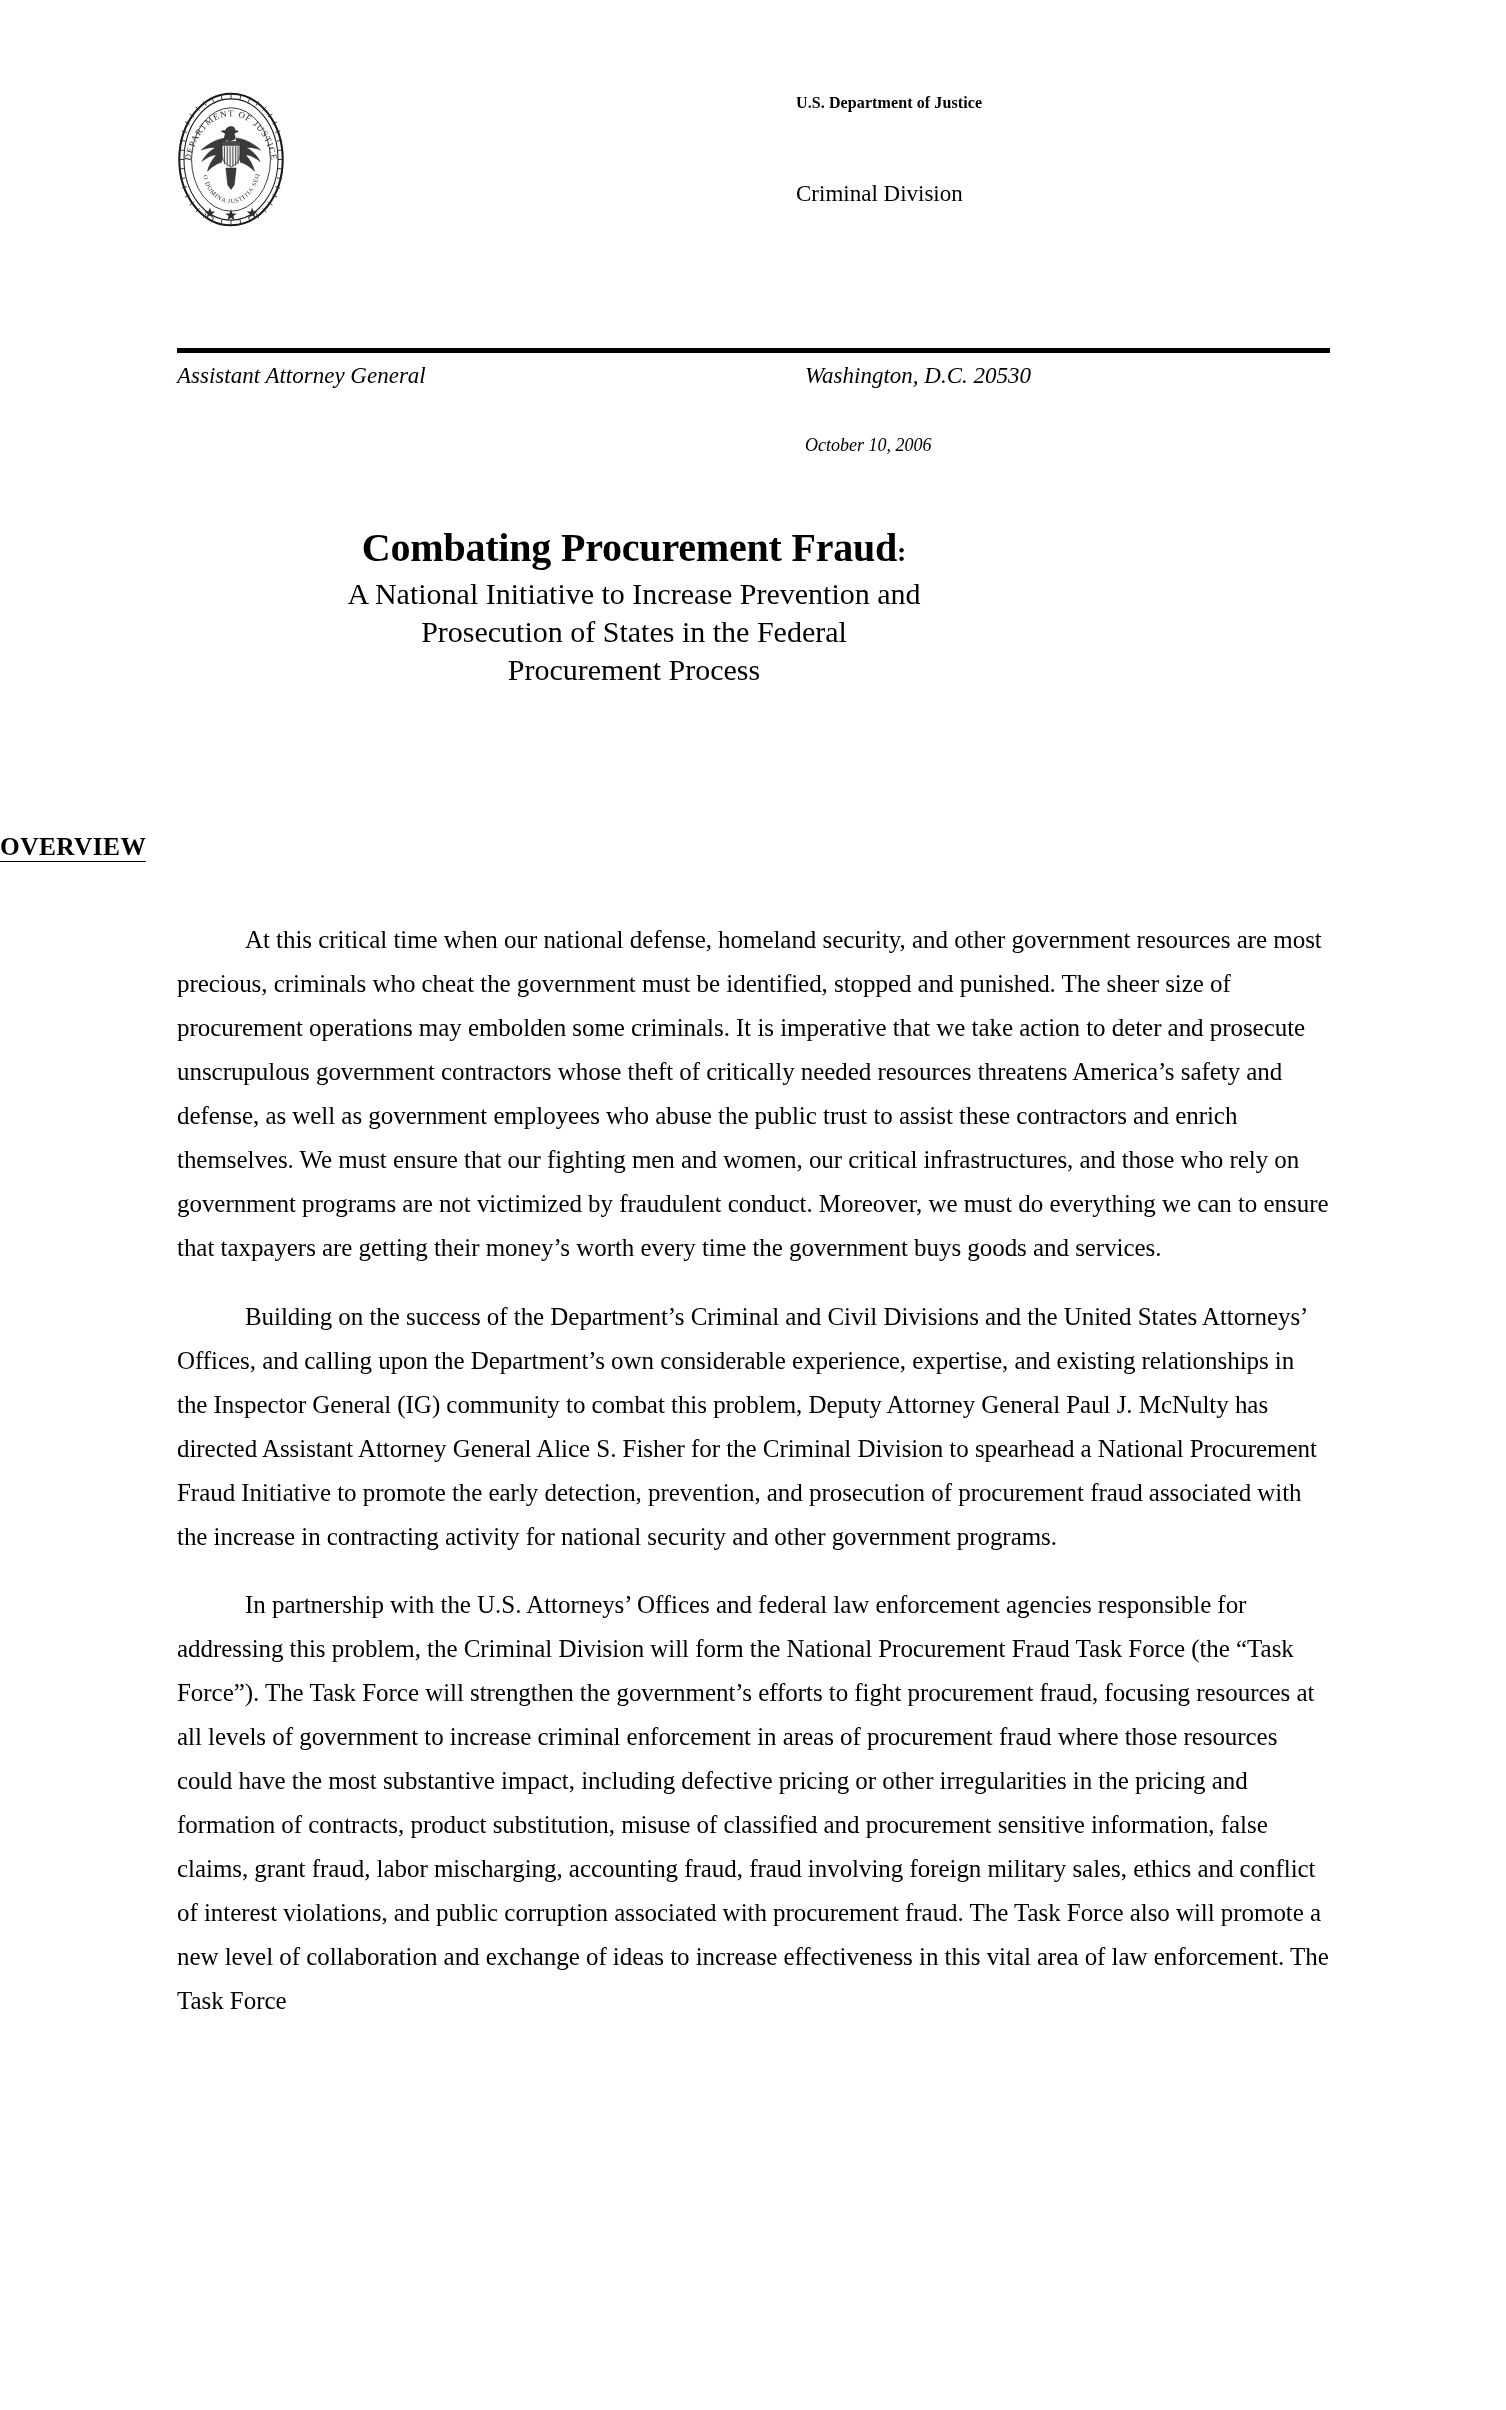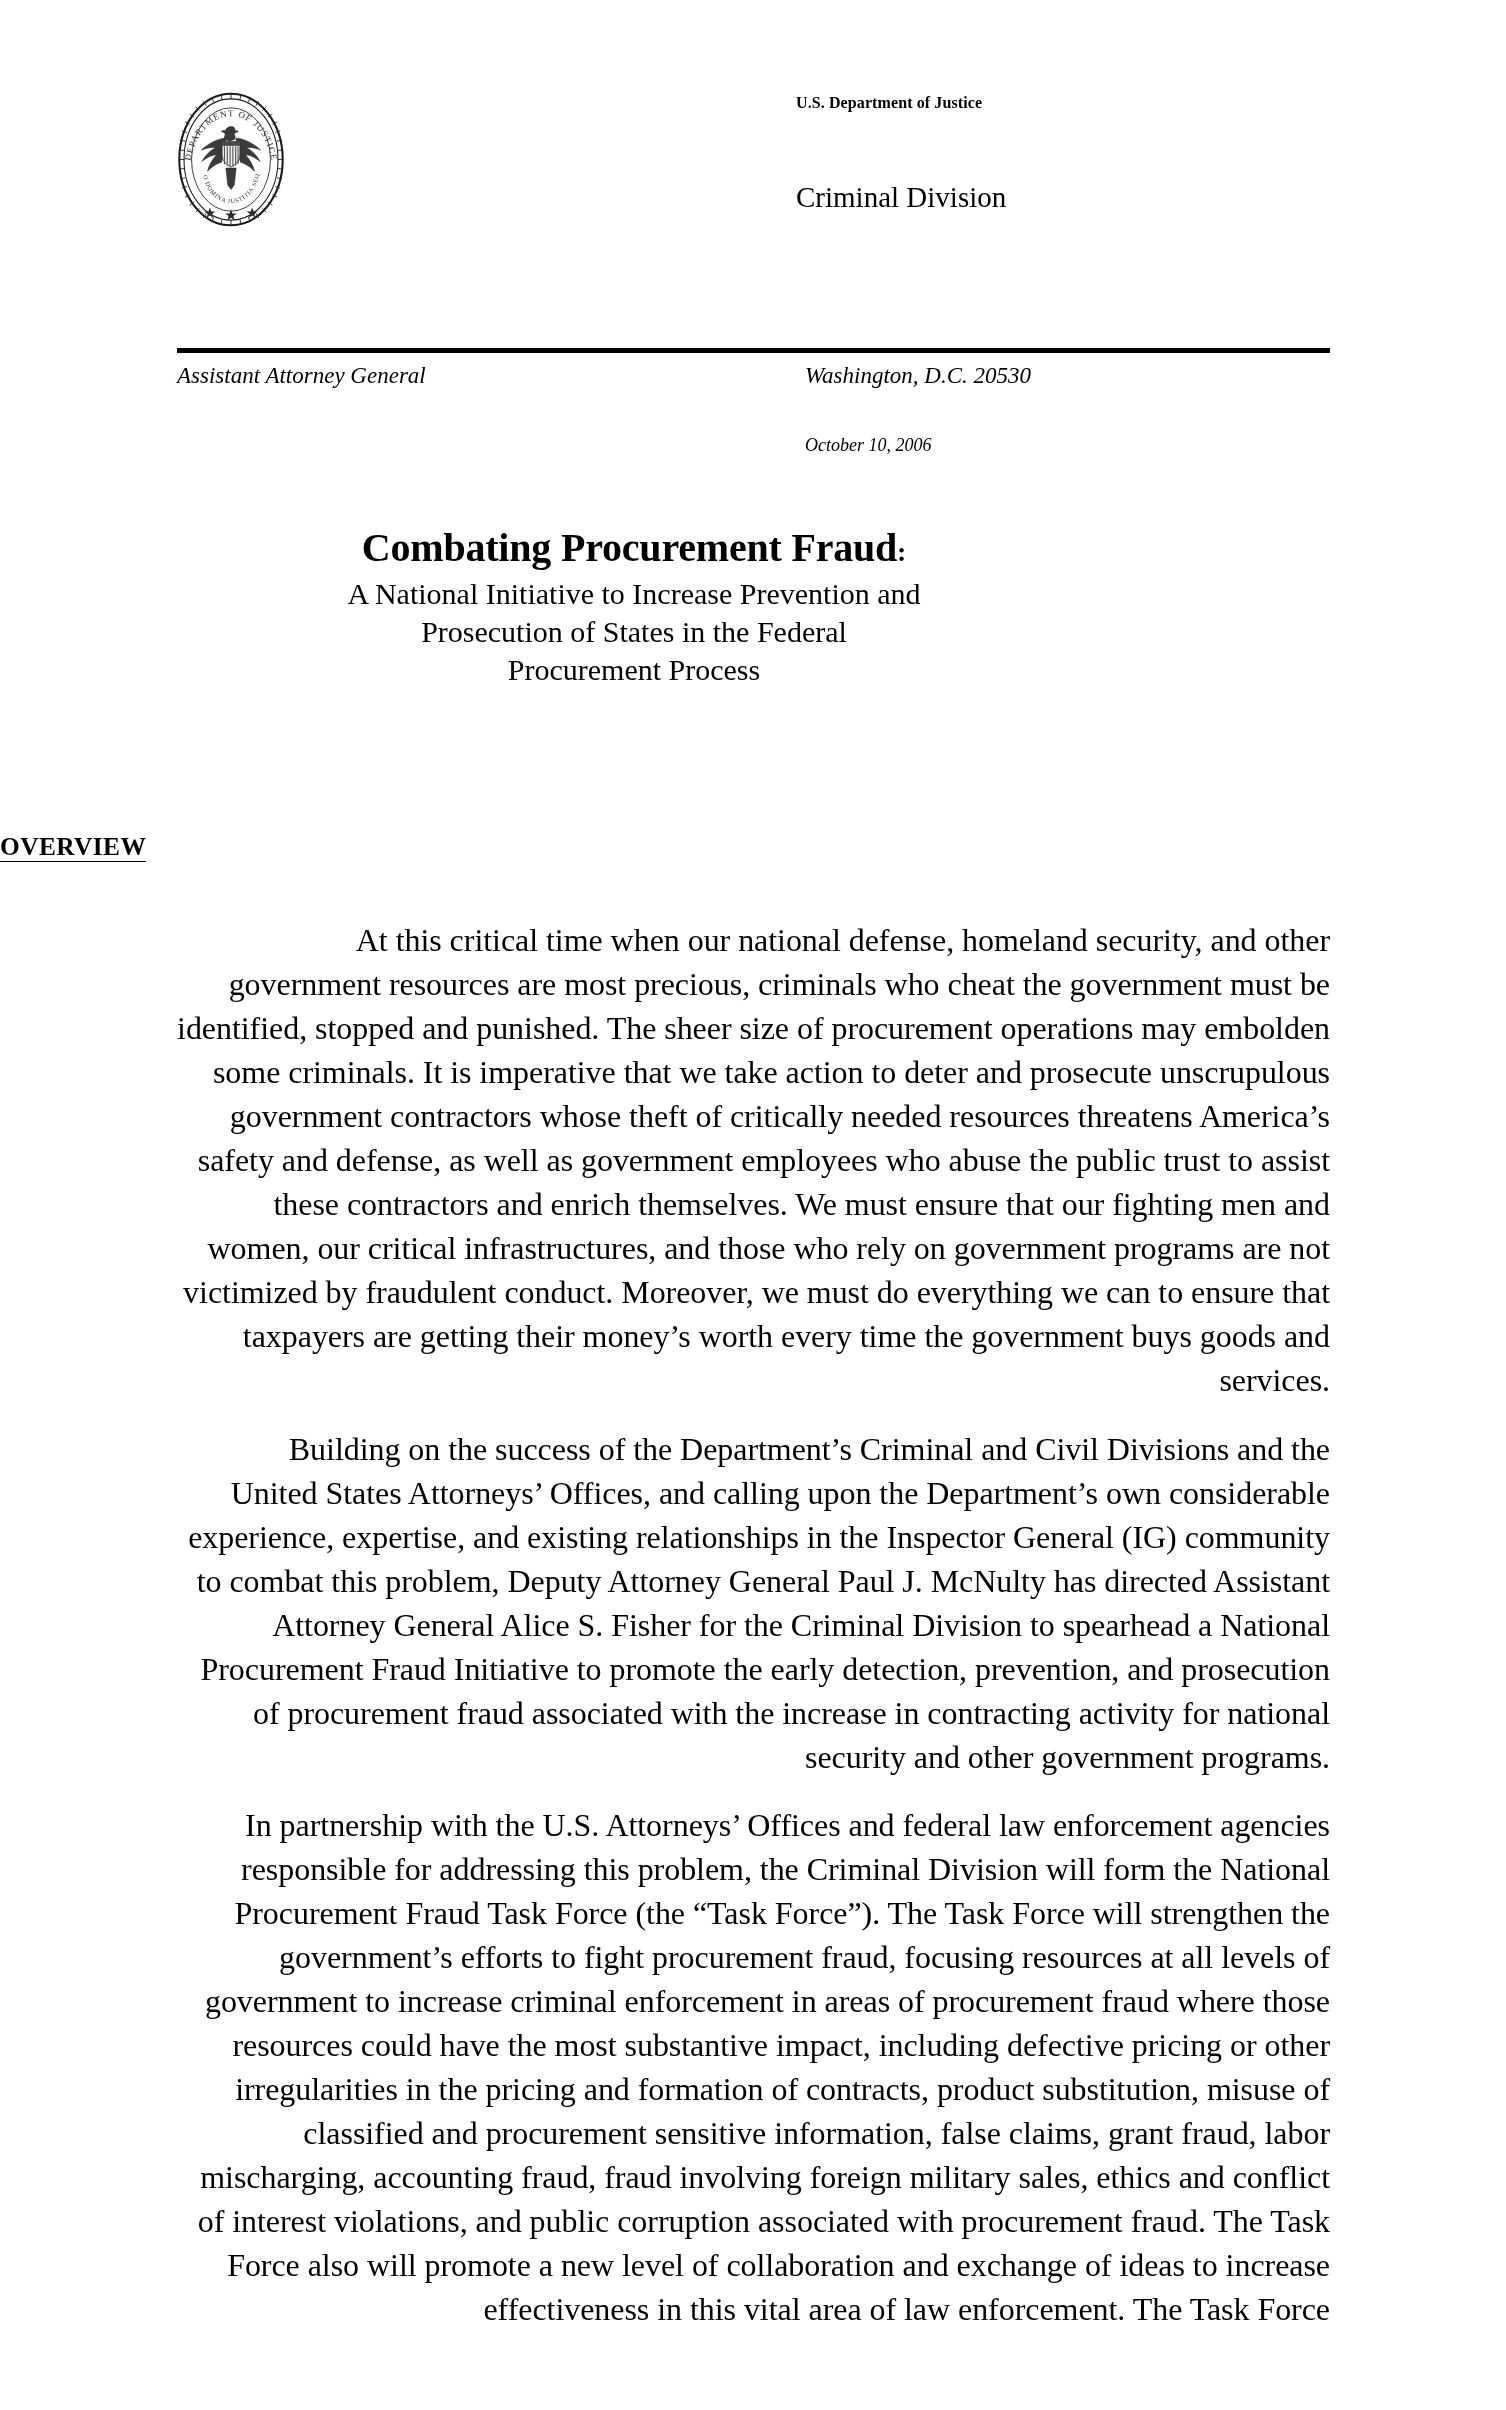--- a/index.html
+++ b/index.html
@@ -48,21 +48,21 @@
     top: 94px;
     font-size: 16px;
     font-weight: bold;
     letter-spacing: 0.1px;
     white-space: nowrap;
   }
   .dept-sub {
     position: absolute;
     left: 796px;
     top: 181px;
-    font-size: 29px;
+    font-size: 23px;
     font-weight: normal;
     white-space: nowrap;
   }
 
   .rule {
     position: absolute;
     left: 177px;
     top: 348px;
     width: 1153px;
     height: 4.7px;
@@ -130,23 +130,23 @@
 
   
   .body-text {
     position: absolute;
     left: 177px;
     top: 918px;
     width: 1153px;
   }
   .body-text p {
     margin: 0 0 24.5px 0;
-    font-size: 32px;
+    font-size: 25px;
     line-height: 44px;
-    text-align: right;
+    text-align: left;
     text-indent: 68px;
     letter-spacing: -0.05px;
   }
   .body-text p:last-child { margin-bottom: 0; }
 </style>
 </head>
 <body>
 
 <div class="page">
 

